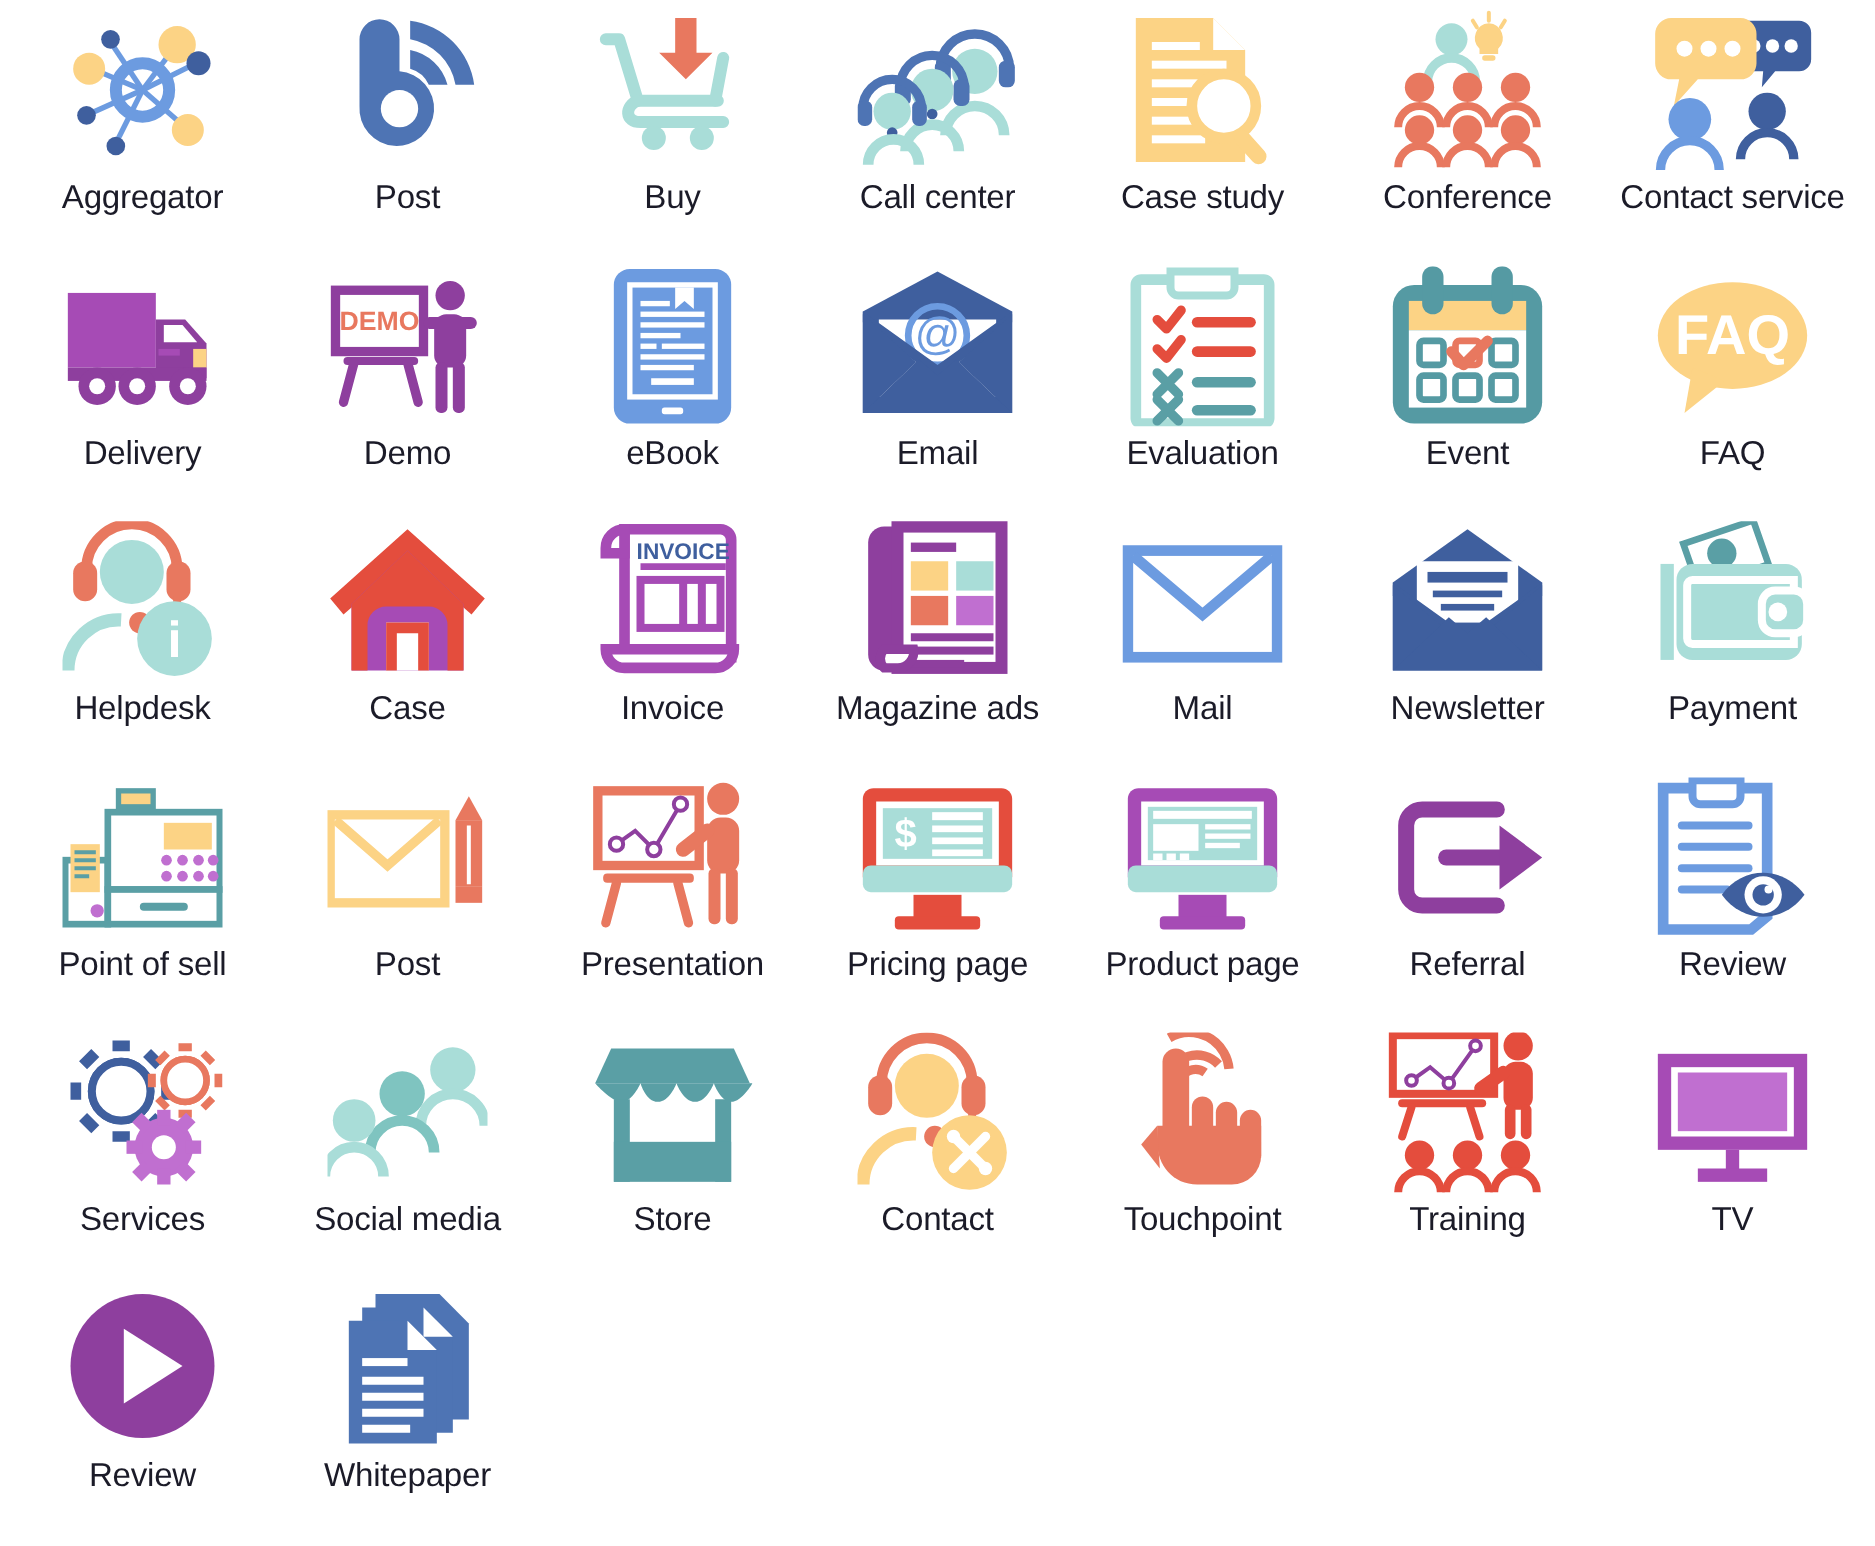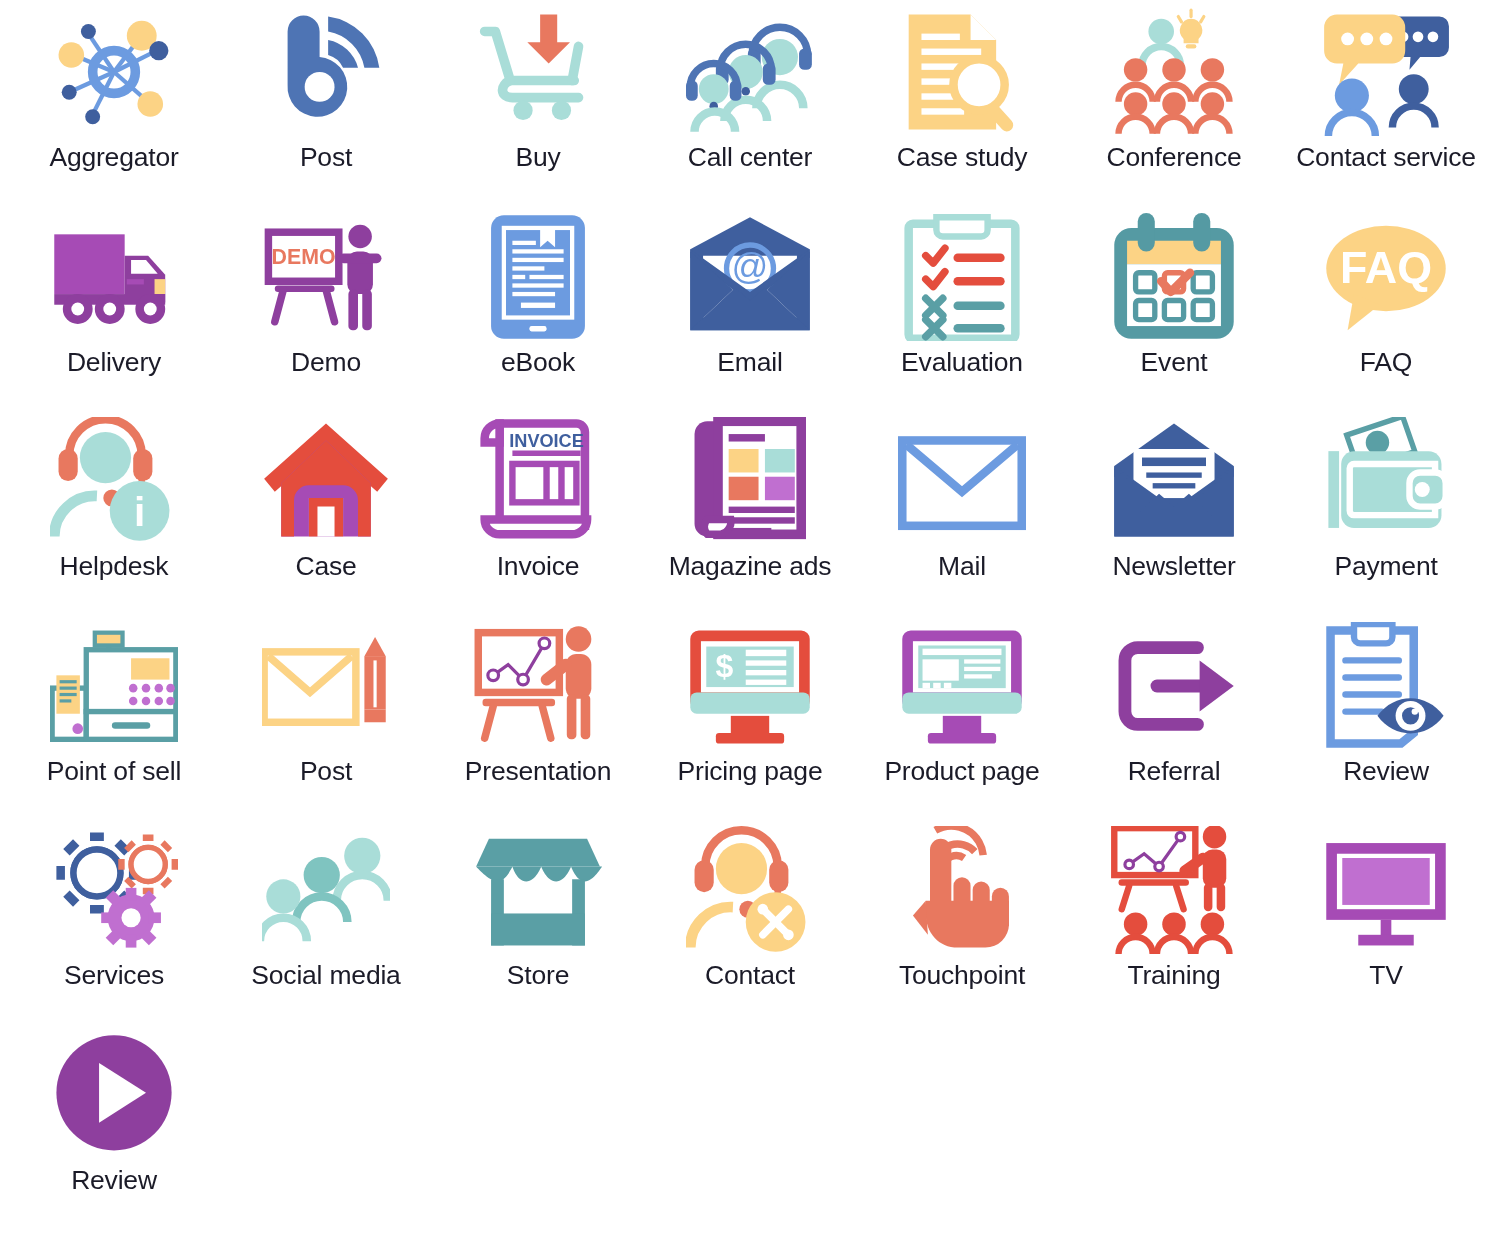--- a/index.html
+++ b/index.html
@@ -713,16 +713,35 @@
     </div>
     <div class="cell">
       <div class="art">
         <svg width="128" height="128" viewBox="0 0 120 120">
 <circle cx="60" cy="58" r="54" fill="#8e3f9e"></circle>
 <path d="M46 30l44 28-44 28z" fill="#fff"></path>
         </svg>
       </div>
       <div class="label">Review</div>
     </div>
+    <div class="cell">
+      <div class="art">
+        <svg width="128" height="128" viewBox="0 0 120 120">
+<path d="M36 4h48l22 22v72H36z" fill="#4e74b4"></path>
+<path d="M26 14h46l22 22v72H26z" fill="#4e74b4"></path>
+<path d="M72 14l22 22H72z" fill="#fff"></path>
+<path d="M16 24h44l22 22v70H16z" fill="#4e74b4"></path>
+<path d="M60 24l22 22H60z" fill="#fff"></path>
+<g fill="#fff">
+<rect x="26" y="52" width="34" height="6"></rect>
+            <rect x="26" y="66" width="46" height="6"></rect>
+<rect x="26" y="78" width="46" height="6"></rect>
+            <rect x="26" y="90" width="46" height="6"></rect>
+<rect x="26" y="102" width="36" height="6"></rect>
+          </g>
+        </svg>
+      </div>
+      <div class="label">Whitepaper</div>
+    </div>
     <div class="cell empty"></div>
     <div class="cell empty"></div>
     <div class="cell empty"></div>
   </div>
 
 </body></html>

